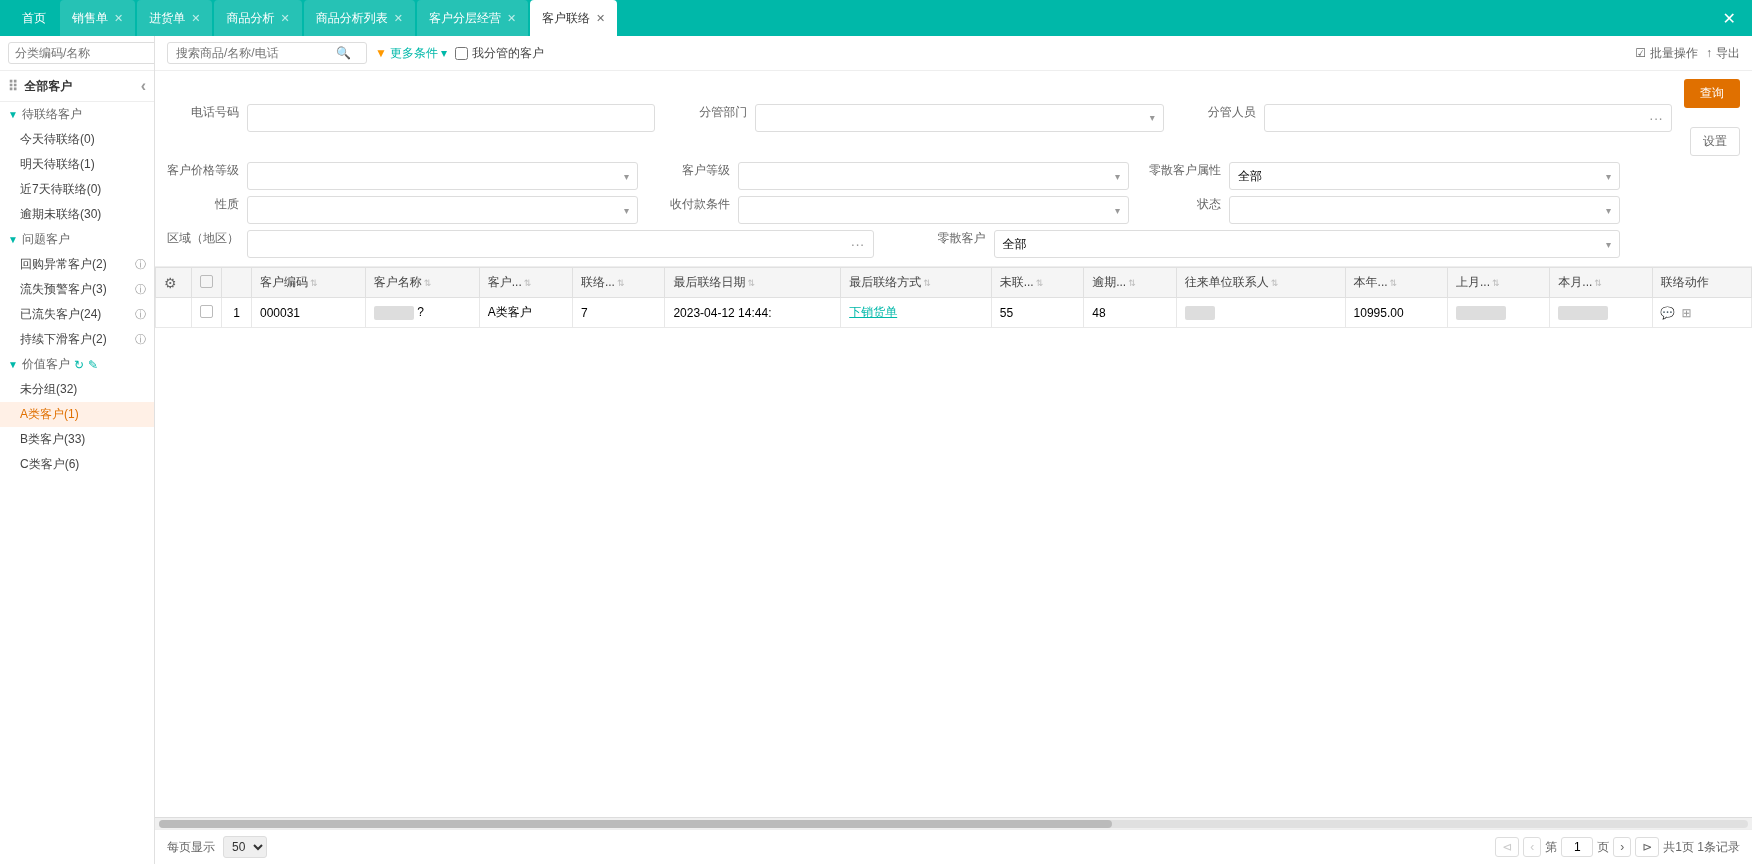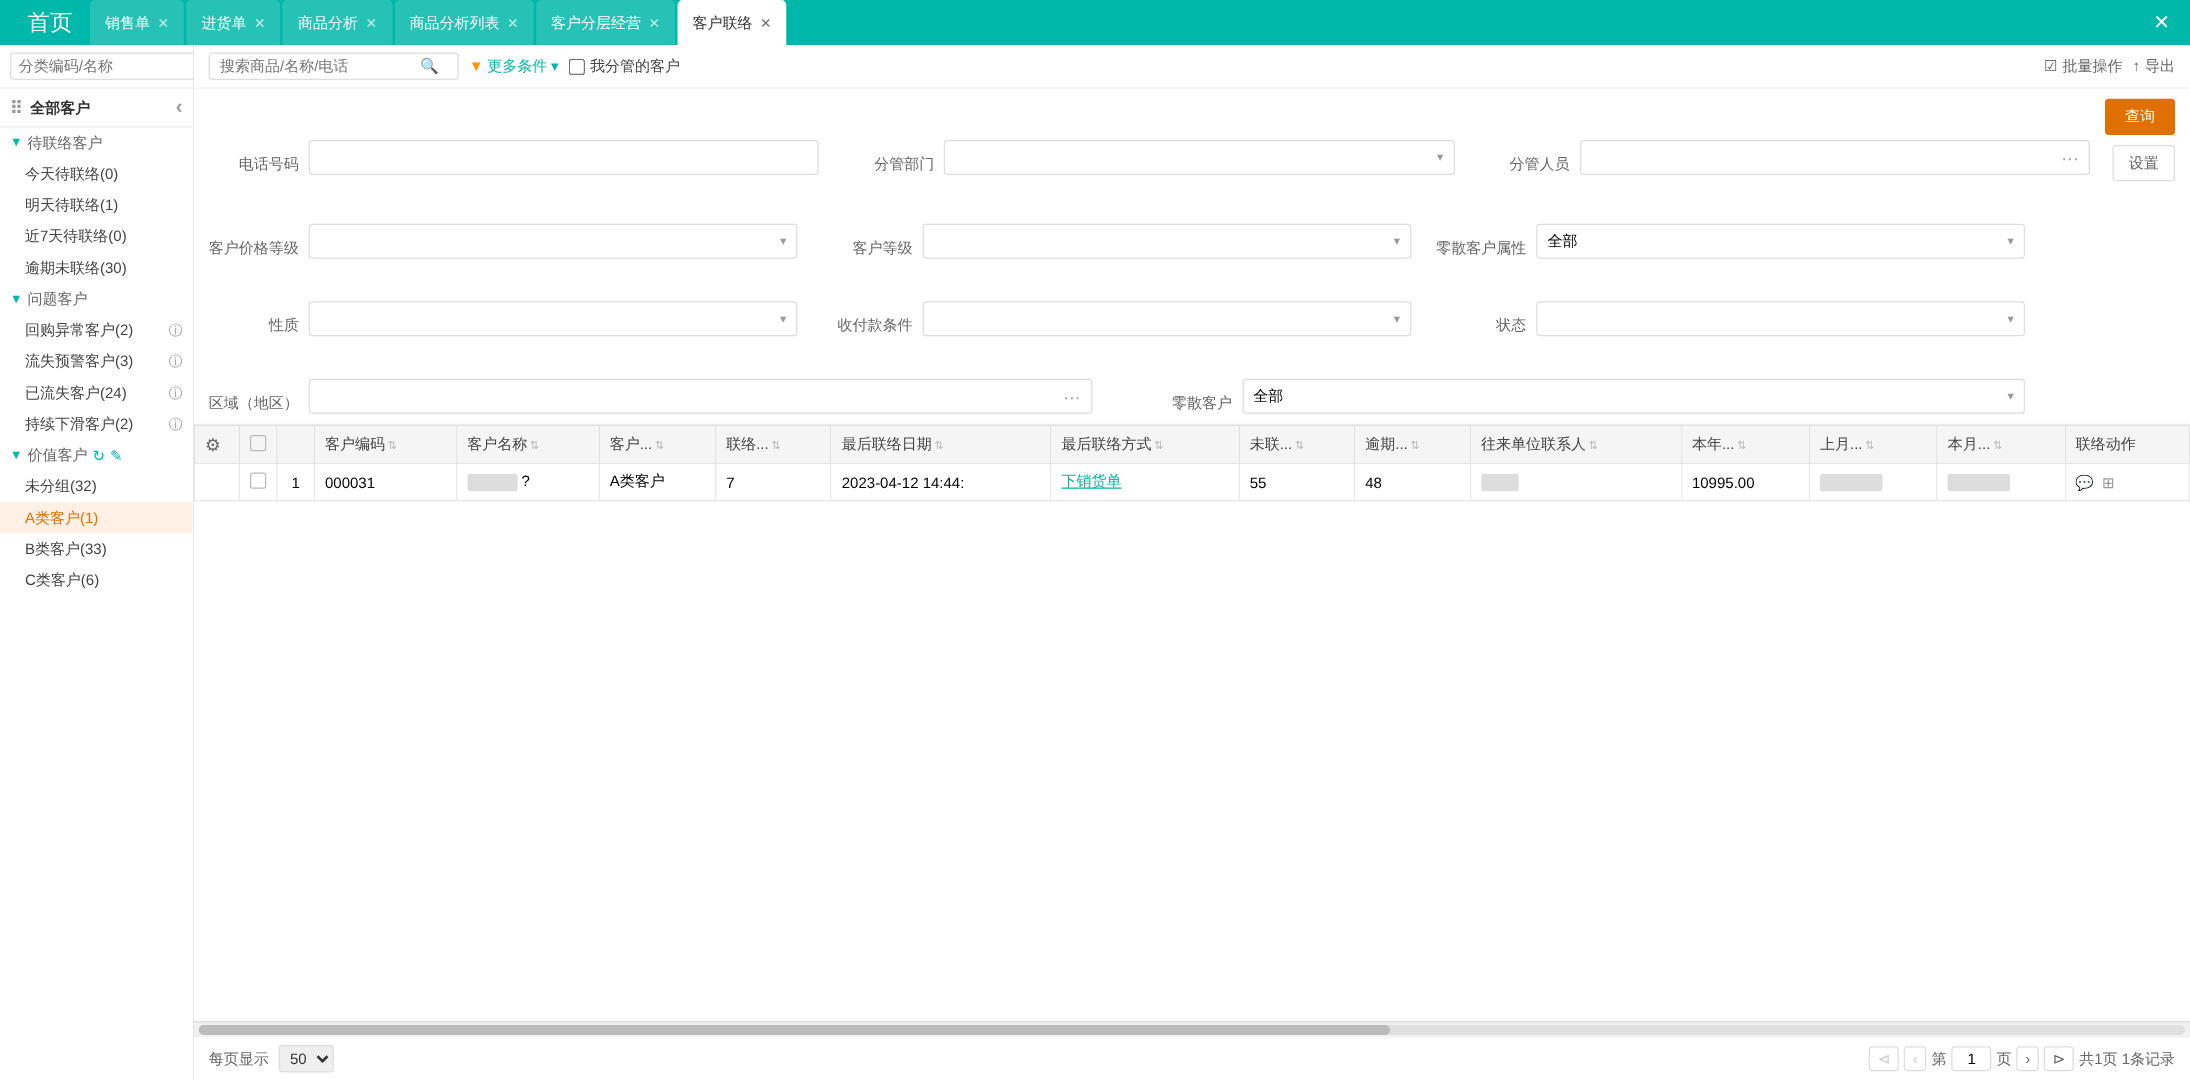--- a/index.html
+++ b/index.html
@@ -5,21 +5,21 @@
     * { box-sizing: border-box; margin: 0; padding: 0; font-family: 'Microsoft YaHei', Arial, sans-serif; font-size: 12px; }
     body { background: #f5f5f5; overflow: hidden; width: 1752px; height: 864px; }
 
     
     .top-nav {
       display: flex; align-items: center; background: #00b8a9; height: 36px; padding: 0 8px;
       color: white; gap: 0;
     }
     .top-nav .home-btn {
       padding: 0 14px; height: 36px; display: flex; align-items: center; cursor: pointer;
-      color: white; font-size: 18px; white-space: nowrap;
+      color: white; font-size: 12px; white-space: nowrap;
     }
     .nav-tab {
       display: flex; align-items: center; height: 36px; padding: 0 12px;
       background: rgba(255,255,255,0.15); color: white; cursor: pointer;
       border-radius: 4px 4px 0 0; margin-right: 2px; font-size: 12px; white-space: nowrap; justify-content: flex-end;
     }
     .nav-tab.active {
       background: white; color: #333;
     }
     .nav-tab .close-x {
@@ -107,42 +107,42 @@
 
     
     .advanced-filters {
       background: white; padding: 8px 12px; border-bottom: 1px solid #eee;
     }
     .filter-row {
       display: flex; align-items: center; margin-bottom: 6px; gap: 0;
     }
     .filter-row:last-child { margin-bottom: 0; }
     .filter-cell {
-      display: flex; align-items: flex-end; flex: 1; min-width: 0; margin-top: 28px;
+      display: flex; align-items: flex-start; flex: 1; min-width: 0;
     }
     .filter-label {
       color: #666; font-size: 12px; white-space: nowrap; width: 80px; text-align: right; padding-right: 8px;
     }
     .filter-input {
       flex: 1; border: 1px solid #ddd; border-radius: 3px; padding: 4px 8px;
       font-size: 12px; outline: none; display: flex; align-items: center; justify-content: space-between;
       cursor: pointer; background: white; min-height: 28px;
     }
     .filter-input .caret { color: #999; font-size: 10px; }
     .filter-input .ellipsis { color: #999; font-size: 14px; }
     .query-btn {
       background: #e07000; color: white; border: none; border-radius: 3px;
       padding: 6px 16px; cursor: pointer; font-size: 12px; white-space: nowrap;
     }
     .settings-btn {
       background: white; color: #666; border: 1px solid #ddd; border-radius: 3px;
       padding: 5px 12px; cursor: pointer; font-size: 12px; white-space: nowrap; margin-top: 4px;
     }
     .btn-col {
-      display: flex; flex-direction: column; gap: 4px; align-items: flex-end;
+      display: flex; flex-direction: column; gap: 15px; align-items: flex-end;
       padding-left: 12px; flex-shrink: 0;
     }
 
     
     .table-container {
       flex: 1; overflow: auto; background: white; margin: 0;
     }
     .data-table {
       width: 100%; border-collapse: collapse; font-size: 12px;
     }

